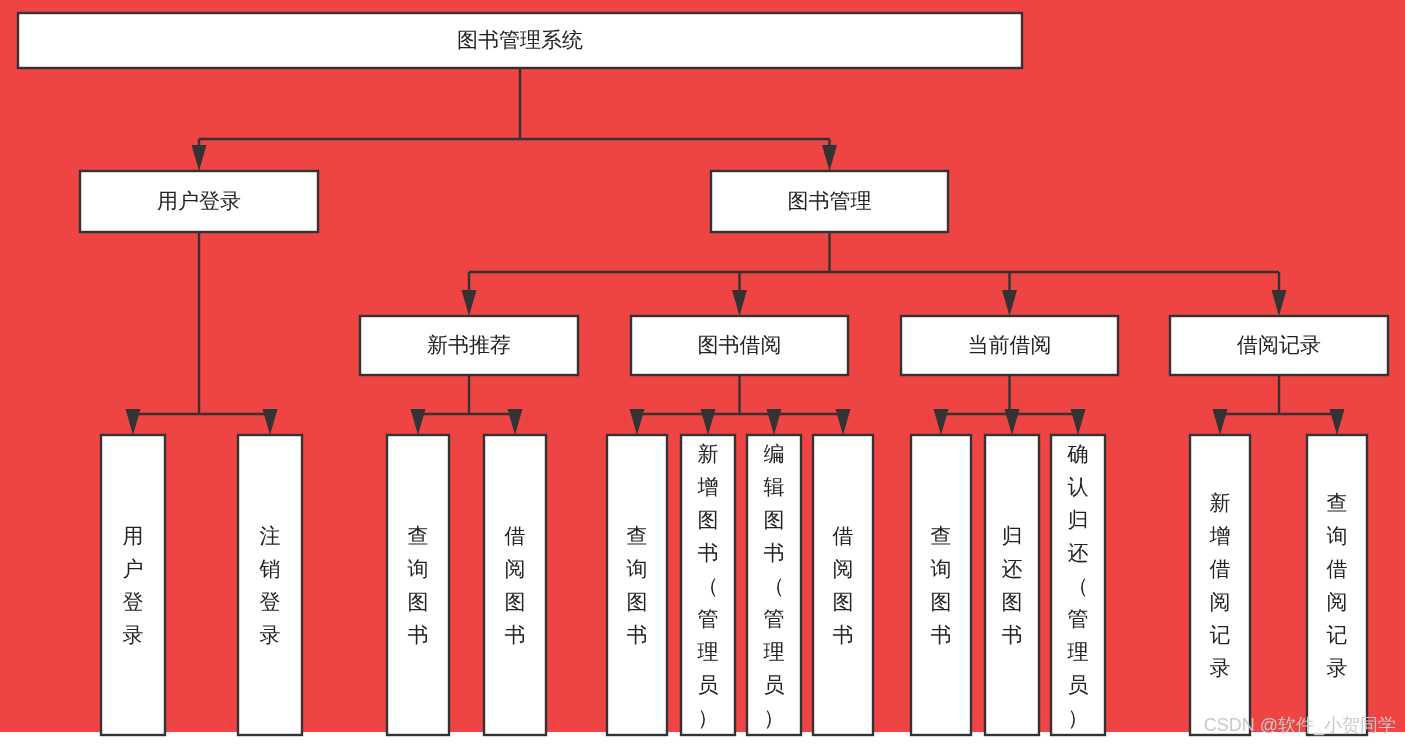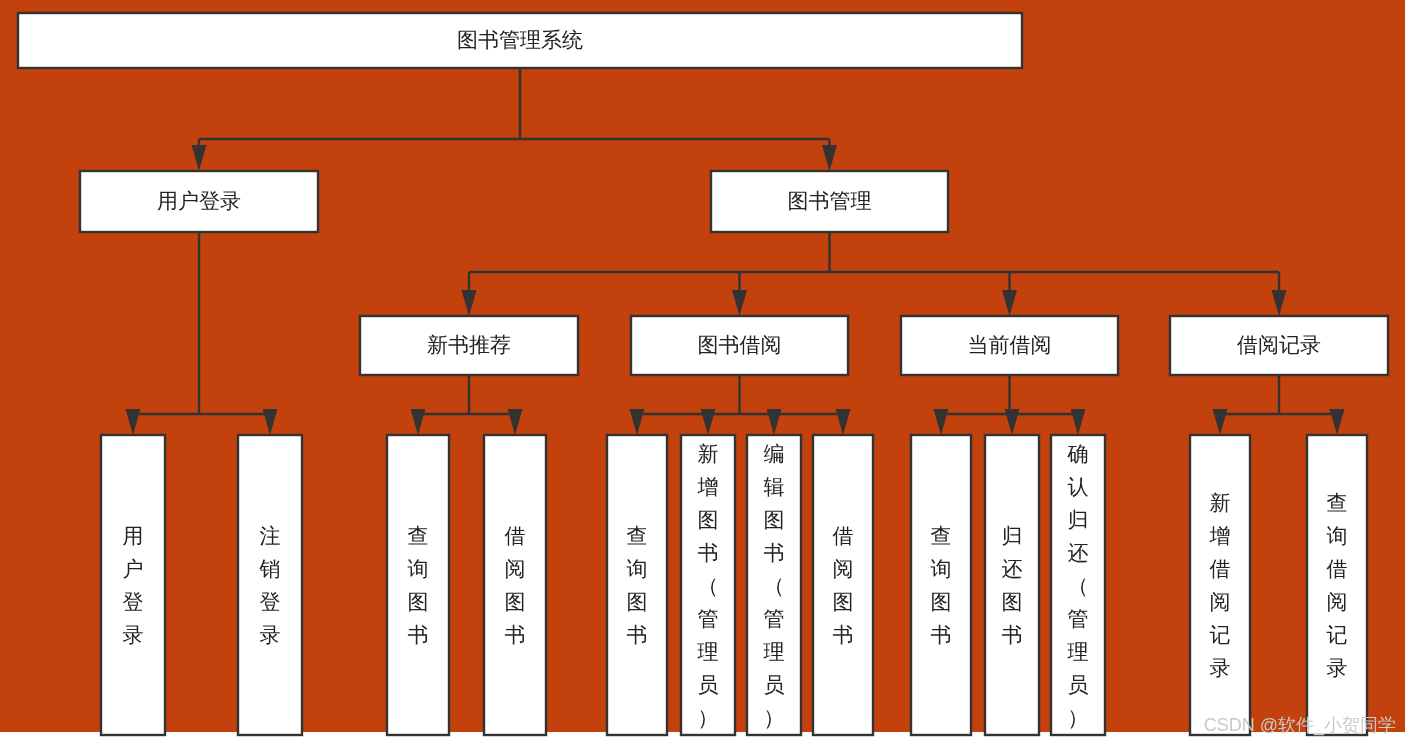--- a/index.html
+++ b/index.html
@@ -10,21 +10,21 @@
   body {
     width: 1405px;
     height: 747px;
     font-family: "Liberation Sans", "DejaVu Sans", sans-serif;
     overflow: hidden;
   }
   #diagram-root {
     position: relative;
     width: 1405px;
     height: 732px;
-    background: #c2410c;
+    background: #ef4444;
   }
   svg#tree-svg {
     position: absolute;
     left: 0;
     top: 0;
     width: 1405px;
     height: 747px;
     display: block;
   }
   .node-box {

